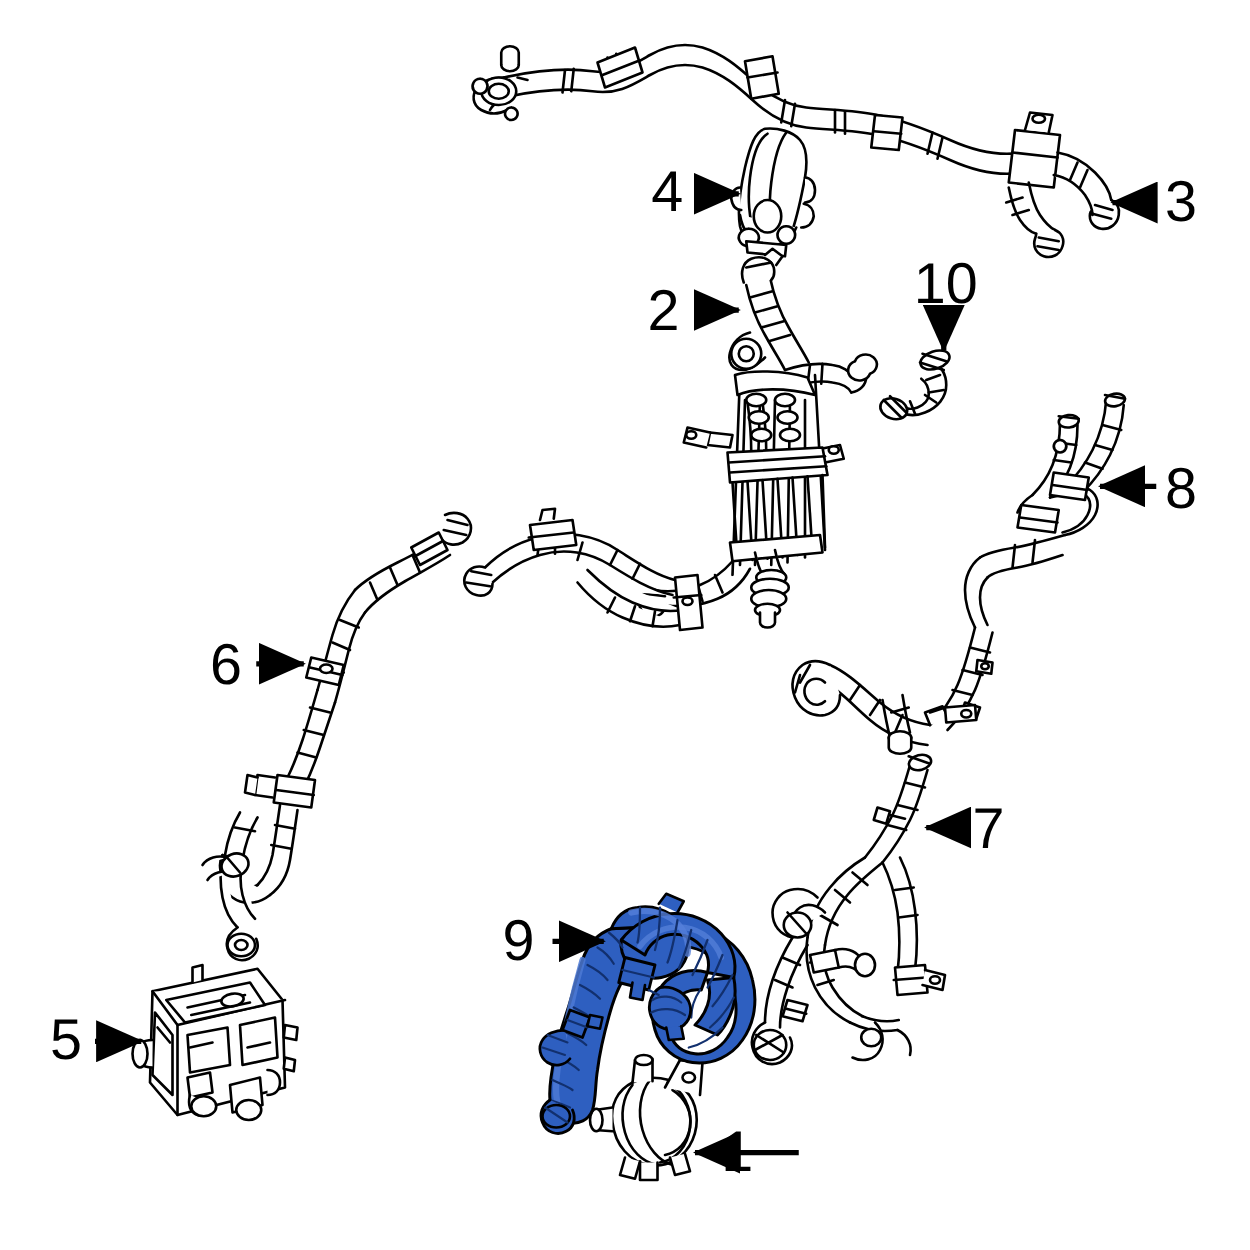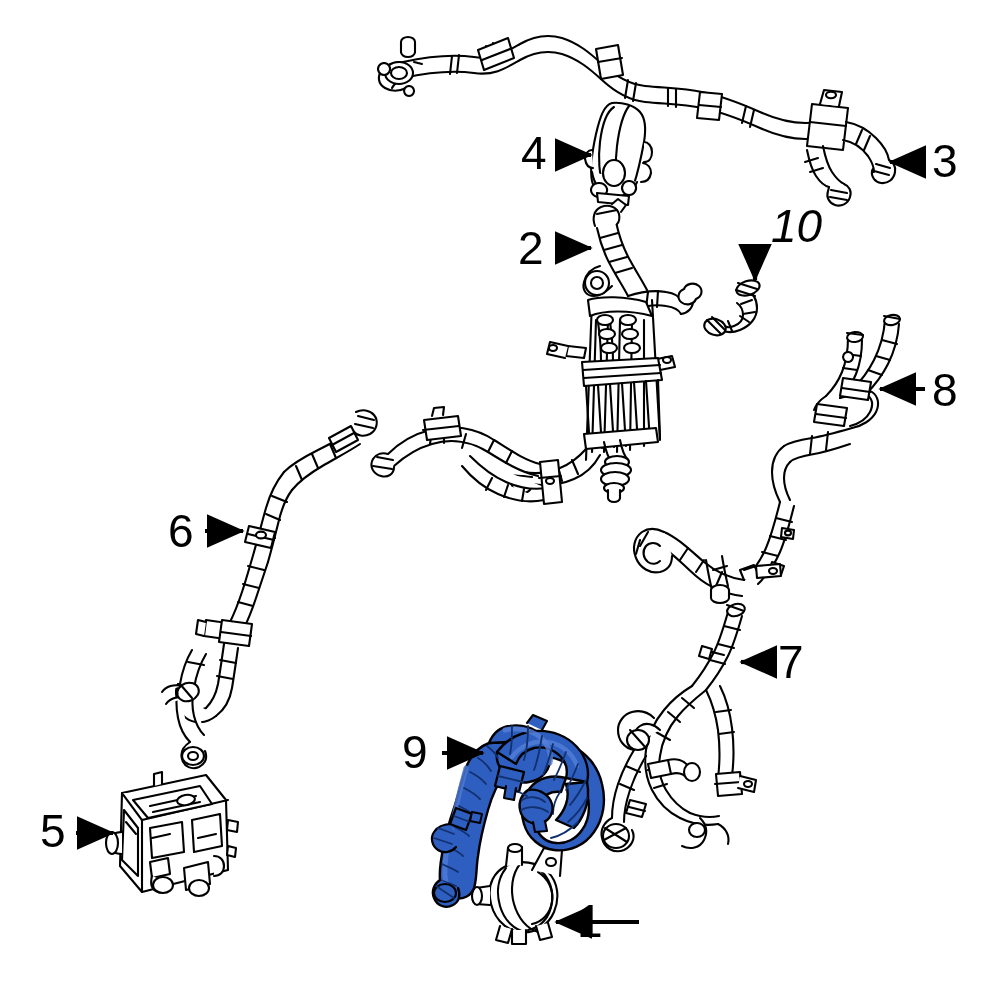--- a/index.html
+++ b/index.html
@@ -664,15 +664,15 @@
 
   <div class="callout-label" style="left:577px;top:898px;">1</div>
   <div class="callout-label" style="left:518px;top:225px;">2</div>
   <div class="callout-label" style="left:932px;top:138px;">3</div>
   <div class="callout-label" style="left:521px;top:130px;">4</div>
   <div class="callout-label" style="left:40px;top:808px;">5</div>
   <div class="callout-label" style="left:168px;top:508px;">6</div>
   <div class="callout-label" style="left:778px;top:639px;">7</div>
   <div class="callout-label" style="left:932px;top:367px;">8</div>
   <div class="callout-label" style="left:402px;top:729px;">9</div>
-  <div class="callout-label" style="left:771px;top:203px;font-style:italic;">10</div>
+  <div class="callout-label" style="left:731px;top:203px;">10</div>
 
 </div>
 
 </body></html>

